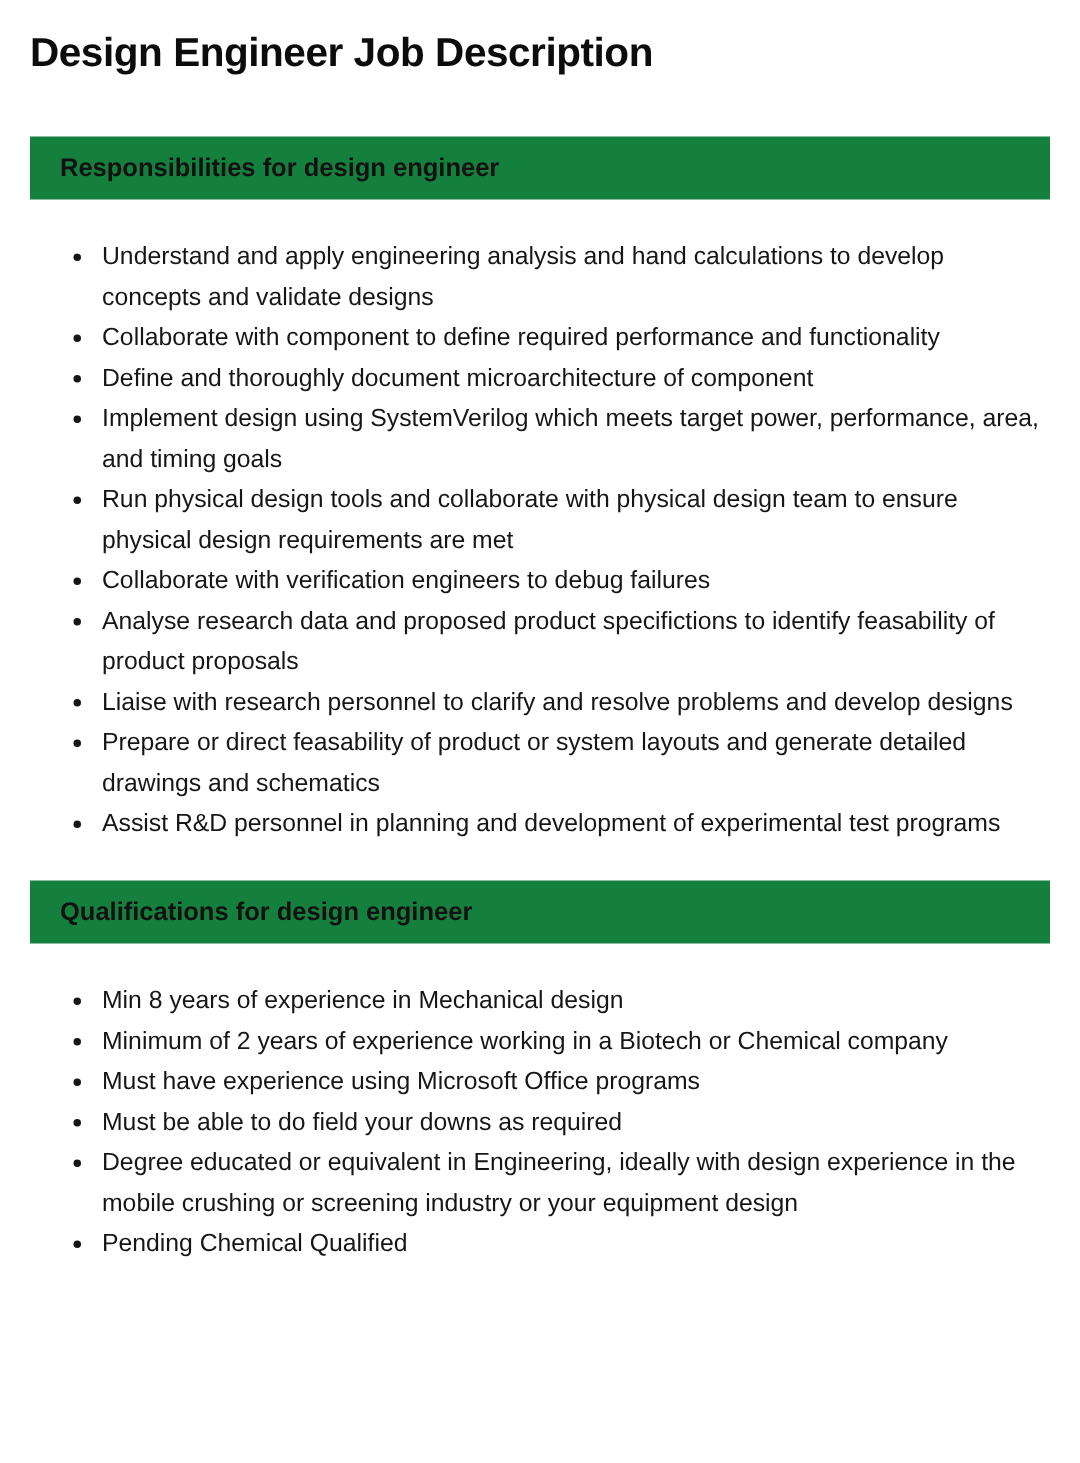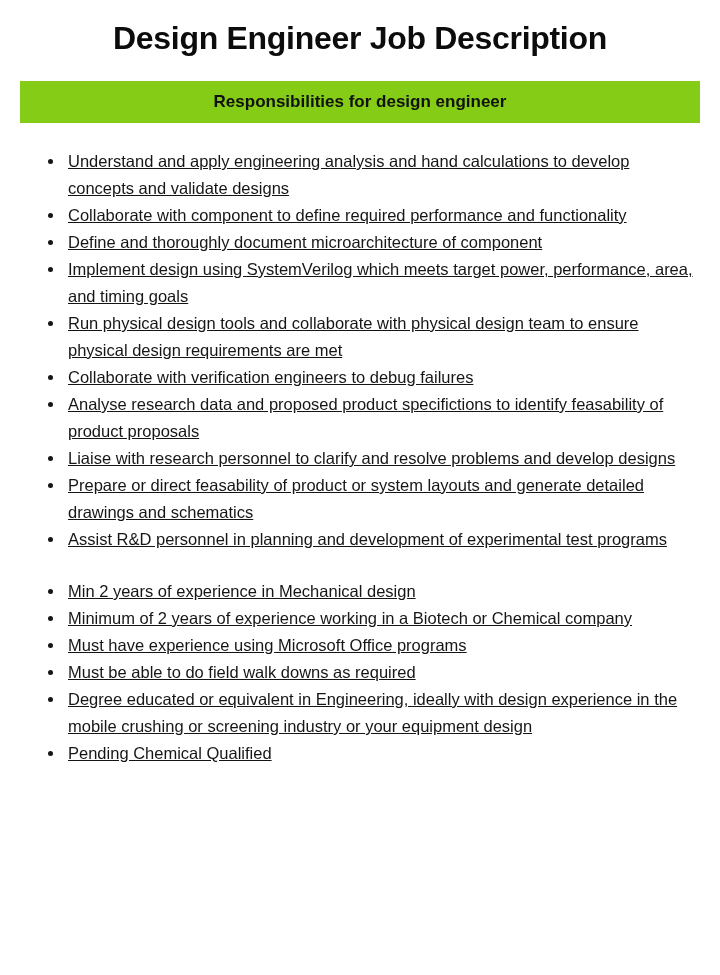--- a/index.html
+++ b/index.html
@@ -6,46 +6,43 @@
   html, body { margin: 0; padding: 0; }
   body {
     width: 720px;
     min-height: 975px;
     background: #ffffff;
     font-family: "Liberation Sans", sans-serif;
     color: #141414;
   }
   .page { padding: 6px 20px 24px; }
   .page-title {
-    text-align: center;
-    font-size: 32px;
+    font-size: 27px;
     font-weight: 800;
     letter-spacing: -0.3px;
-    margin: 14px 0 24px;
+    margin: 14px 0 40px;
     color: #0c0c0c;
   }
   .intro {
     font-size: 16.5px;
     line-height: 27px;
     margin: 0 0 17px;
     color: #161616;
   }
   .section-header {
-    background: #84cc16;
+    background: #15803d;
     font-size: 17px;
     font-weight: 700;
     padding: 11px 20px;
     color: #111111;
-    text-align: center;
   }
   ul.bullet-list {
     margin: 25px 0 24px;
     padding: 0 0 0 45px;
     list-style: disc outside;
-    text-decoration: underline;
   }
   ul.bullet-list li {
     font-size: 16.5px;
     line-height: 27px;
     padding-left: 3px;
     color: #161616;
   }
 </style>
 </head>
 <body>
@@ -65,23 +62,24 @@
         <li>Run physical design tools and collaborate with physical design team to ensure physical design requirements are met</li>
         <li>Collaborate with verification engineers to debug failures</li>
         <li>Analyse research data and proposed product specifictions to identify feasability of product proposals</li>
         <li>Liaise with research personnel to clarify and resolve problems and develop designs</li>
         <li>Prepare or direct feasability of product or system layouts and generate detailed drawings and schematics</li>
         <li>Assist R&amp;D personnel in planning and development of experimental test programs</li>
       </ul>
   </section>
 
   <section>
+    <div class="section-header">Qualifications for design engineer</div>
     <ul class="bullet-list">
-        <li>Min 2 years of experience in Mechanical design</li>
+        <li>Min 8 years of experience in Mechanical design</li>
         <li>Minimum of 2 years of experience working in a Biotech or Chemical company</li>
         <li>Must have experience using Microsoft Office programs</li>
-        <li>Must be able to do field walk downs as required</li>
+        <li>Must be able to do field your downs as required</li>
         <li>Degree educated or equivalent in Engineering, ideally with design experience in the mobile crushing or screening industry or your equipment design</li>
         <li>Pending Chemical Qualified</li>
       </ul>
   </section>
 
 </div>
 
 </body></html>

